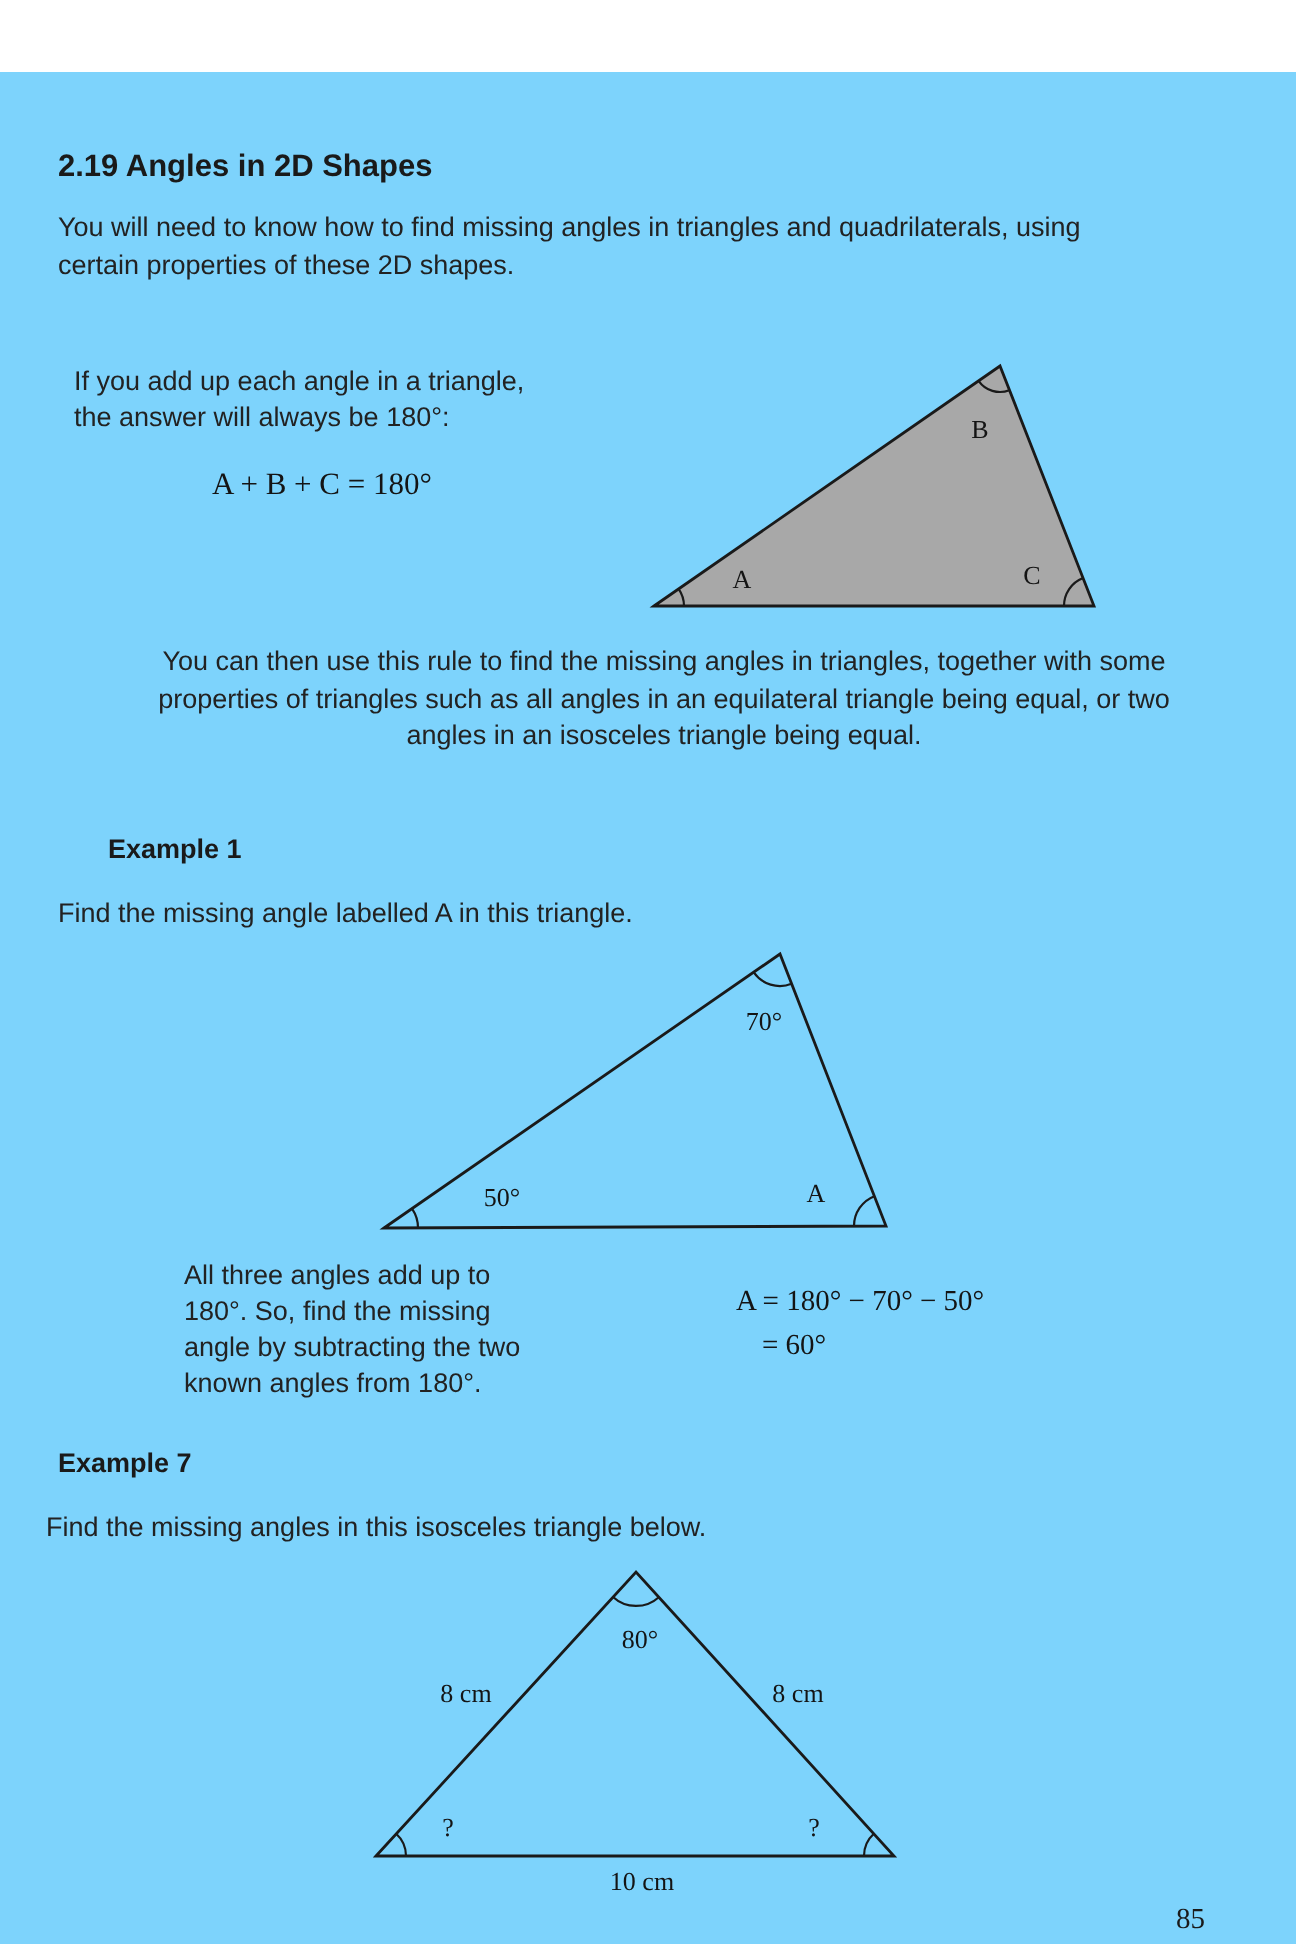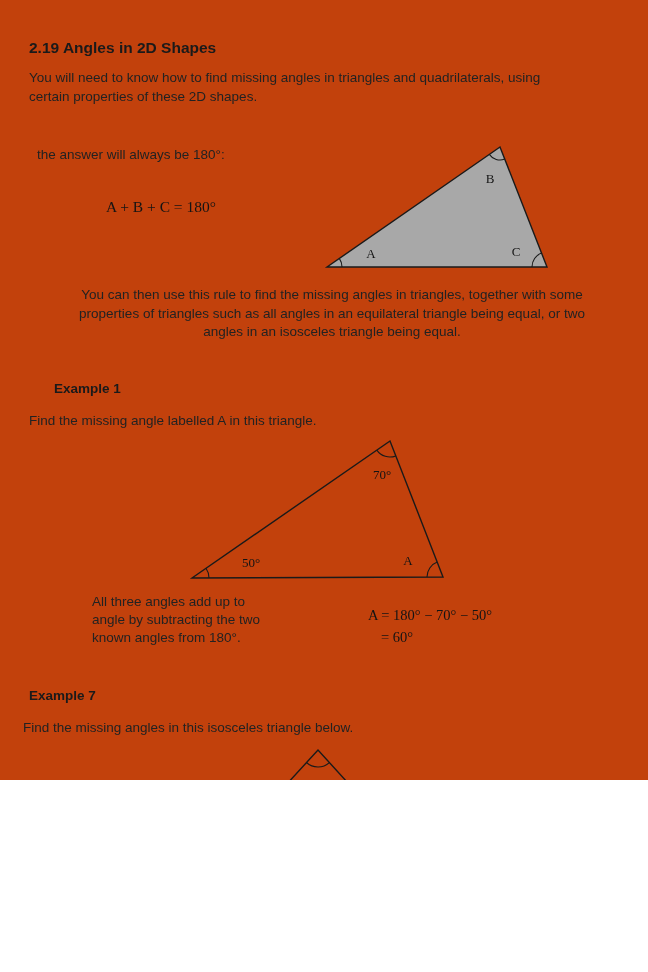--- a/index.html
+++ b/index.html
@@ -1,18 +1,18 @@
 <!DOCTYPE html>
 <html><head>
 <meta charset="utf-8">
 <style>
   html,body { margin:0; padding:0; background:#ffffff; }
   .page {
-    position:relative; width:648px; height:780px; background:#c2410c;
-    font-family:"Liberation Sans", sans-serif; color:#1e1e1e; overflow:hidden;
+    position:relative; width:648px; height:936px; background:#7dd3fc;
+    font-family:"Liberation Sans", sans-serif; color:#1e1e1e; overflow:hidden;margin-top:36px;
   }
   .abs { position:absolute; }
   .title { font-size:15.5px; font-weight:bold; color:#1a1a1a; }
   .body-text { font-size:13.5px; line-height:18.5px; color:#222222; }
   .heading { font-size:13.5px; font-weight:bold; color:#1a1a1a; }
   .math {
     font-family:"Liberation Serif","DejaVu Serif",serif;
     color:#141414;
   }
   .formula-main { font-size:15.5px; }
@@ -30,20 +30,21 @@
 <div class="page">
 
   <div class="abs title" style="left:29px; top:39px;">2.19 Angles in 2D Shapes</div>
 
   <div class="abs body-text" style="left:29px; top:69px; width:606px;">
     <div>You will need to know how to find missing angles in triangles and quadrilaterals, using</div>
     <div>certain properties of these 2D shapes.</div>
   </div>
 
   <div class="abs body-text" style="left:37px; top:146px; line-height:17.5px;">
+    <div>If you add up each angle in a triangle,</div>
     <div>the answer will always be 180°:</div>
   </div>
 
   <div class="abs math formula-main" style="left:106px; top:198px;">A + B + C = 180°</div>
 
   <svg class="abs" style="left:315px; top:138px;" width="245" height="135" viewBox="0 0 245 135">
     <polygon points="12,129 185,9 232,129" stroke="#1a1a1a" stroke-width="1.4" fill="#a8a8a8"></polygon>
     <path d="M 27 129 A 15 15 0 0 0 24.3 120.4" fill="none" stroke="#1a1a1a" stroke-width="1.1"></path>
     <path d="M 174.3 16.4 A 13 13 0 0 0 189.7 21.1" fill="none" stroke="#1a1a1a" stroke-width="1.1"></path>
     <path d="M 217 129 A 15 15 0 0 1 226.5 115" fill="none" stroke="#1a1a1a" stroke-width="1.1"></path>
@@ -66,20 +67,21 @@
     <path d="M 196.8 18.1 A 16 16 0 0 0 215.8 23.9" fill="none" stroke="#1a1a1a" stroke-width="1.1"></path>
     <path d="M 29 146 A 17 17 0 0 0 26 136.3" fill="none" stroke="#1a1a1a" stroke-width="1.1"></path>
     <path d="M 247 145 A 16 16 0 0 1 257.2 130.1" fill="none" stroke="#1a1a1a" stroke-width="1.1"></path>
     <text x="202" y="47" text-anchor="middle">70°</text>
     <text x="71" y="135" text-anchor="middle">50°</text>
     <text x="228" y="133" text-anchor="middle">A</text>
   </svg>
 
   <div class="abs body-text" style="left:92px; top:593px; line-height:18px;">
     <div>All three angles add up to</div>
+    <div>180°. So, find the missing</div>
     <div>angle by subtracting the two</div>
     <div>known angles from 180°.</div>
   </div>
 
   <div class="abs math working" style="left:368px; top:604px;">A = 180° − 70° − 50°</div>
   <div class="abs math working" style="left:381px; top:626px;">= 60°</div>
 
   <div class="abs heading" style="left:29px; top:688px;">Example 7</div>
   <div class="abs body-text" style="left:23px; top:719px;text-align:center;">Find the missing angles in this isosceles triangle below.</div>
 

